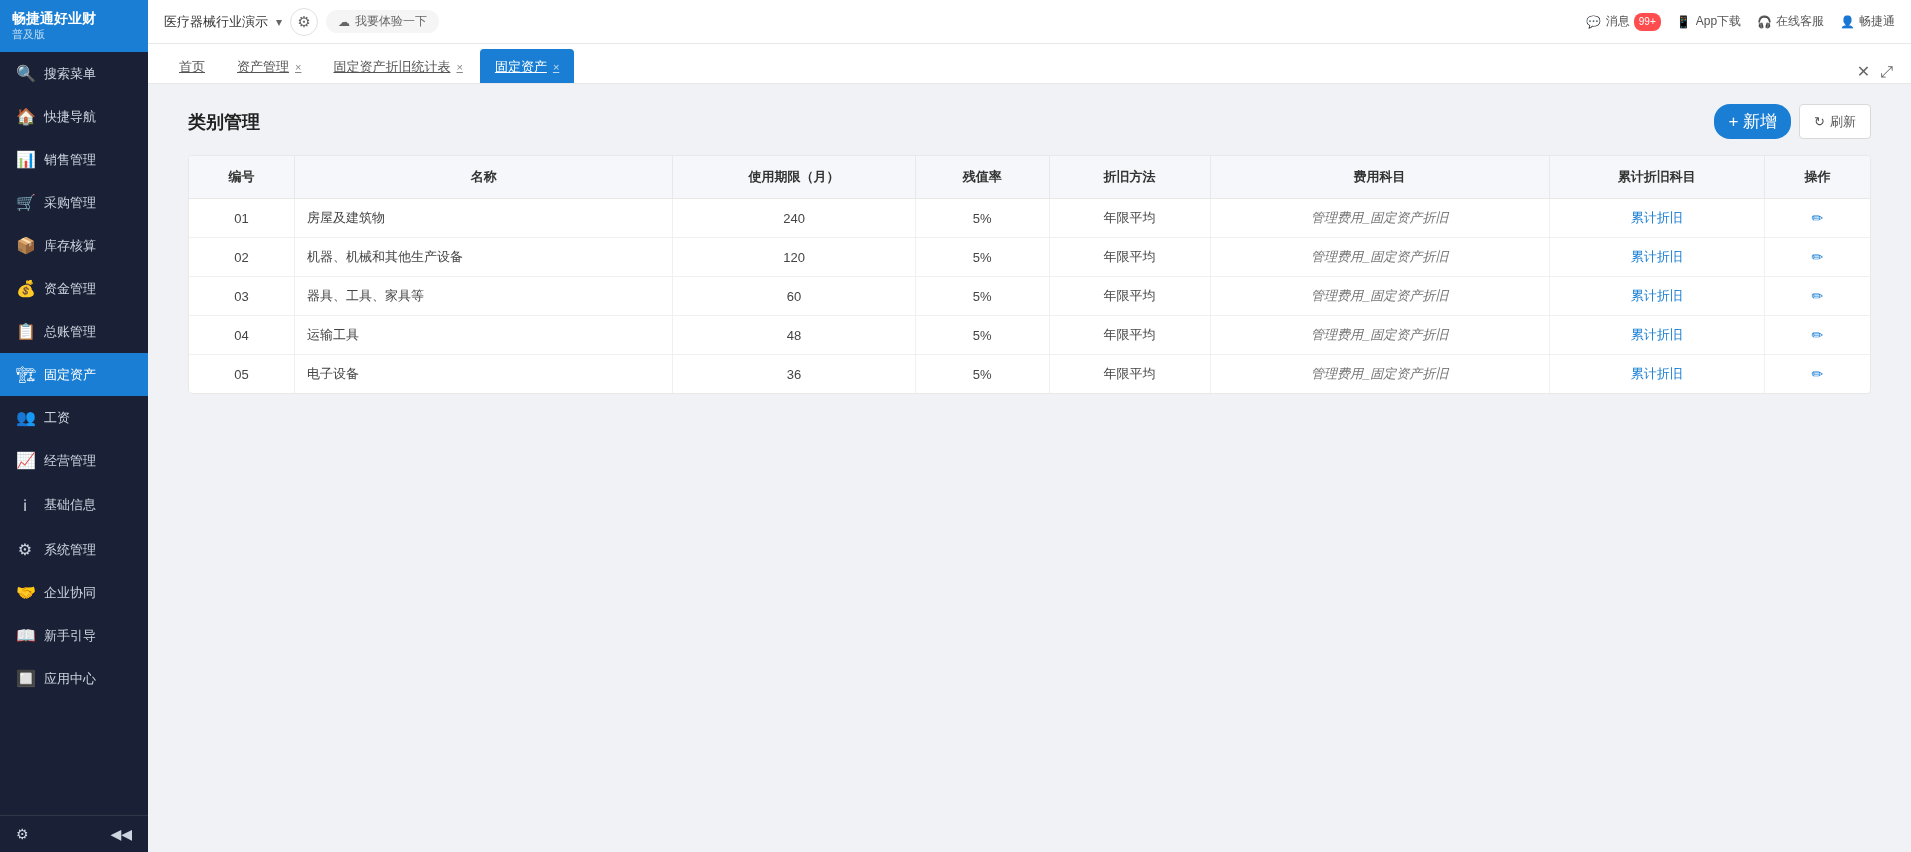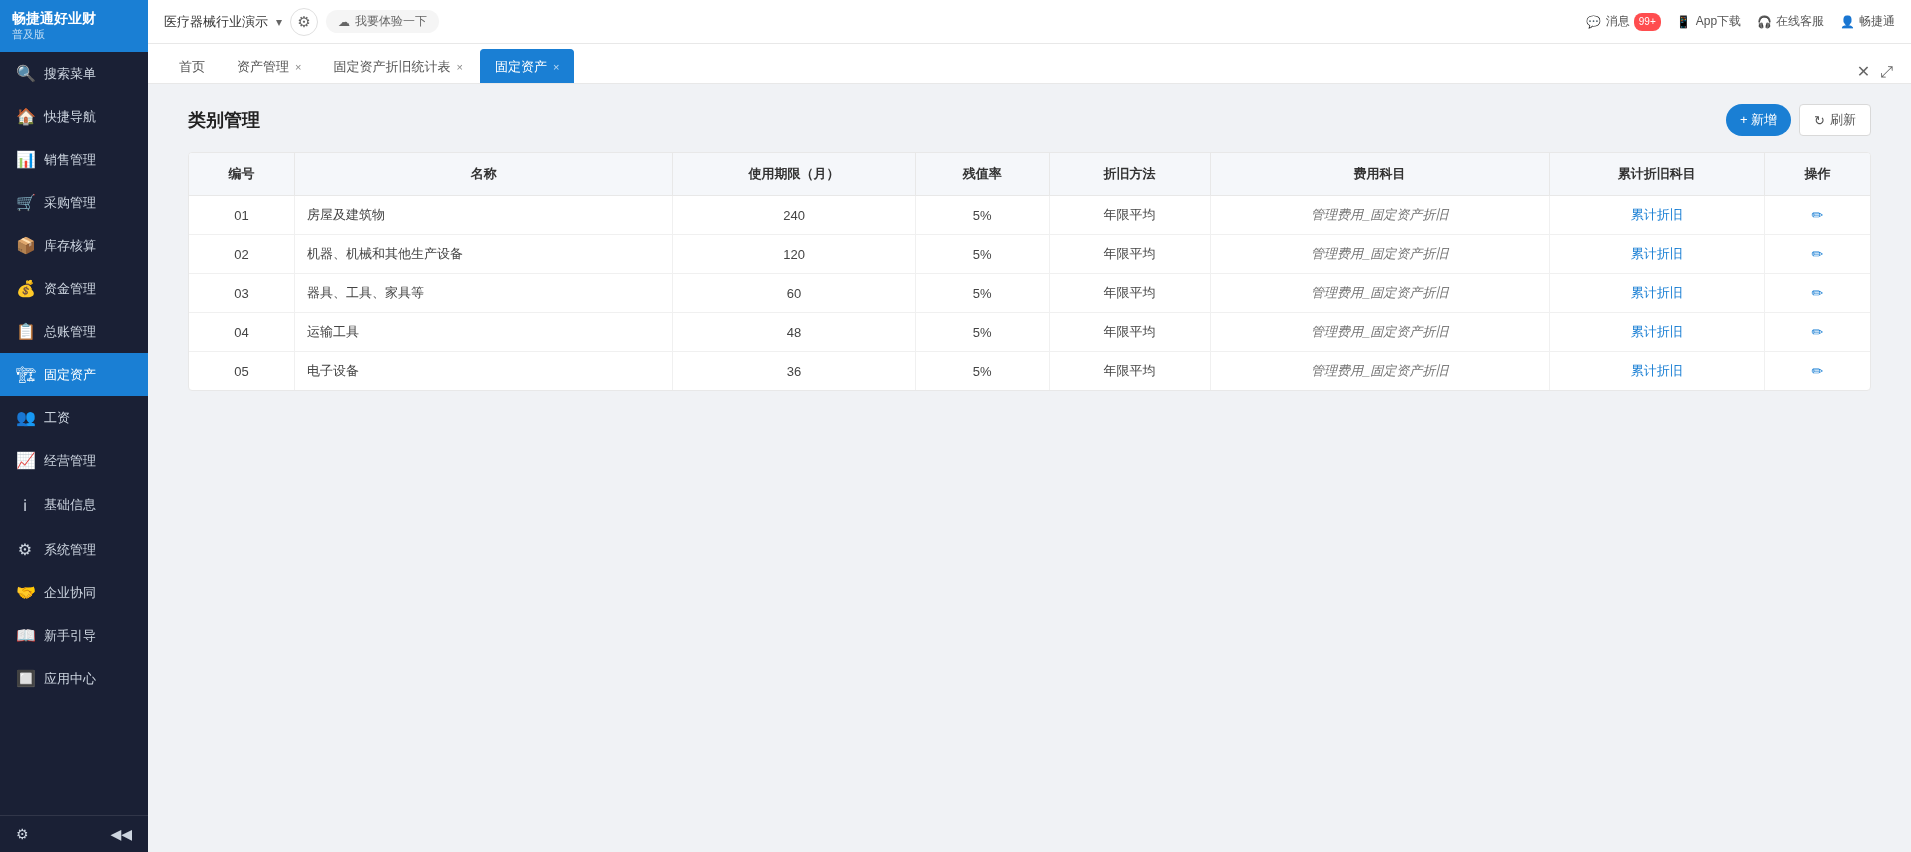--- a/index.html
+++ b/index.html
@@ -91,20 +91,21 @@
       align-items: center;
       gap: 6px;
       padding: 6px 14px;
       font-size: 13px;
       cursor: pointer;
       border-radius: 4px 4px 0 0;
       color: #555;
       border: 1px solid transparent;
       border-bottom: none;
       height: 34px;
+      text-decoration: underline;
     }
     .tab.active { background: #1a7fd4; color: #fff; border-color: #1a7fd4; }
     .tab-close { font-size: 11px; cursor: pointer; opacity: 0.7; }
     .tabs-controls { display: flex; align-items: center; gap: 6px; margin-left: auto; }
     .tab-ctrl-btn { cursor: pointer; color: #666; font-size: 16px; padding: 2px; }
 
     
     .content {
       flex: 1;
       padding: 20px 40px;
@@ -118,21 +119,21 @@
       margin-bottom: 16px;
     }
     .page-title { font-size: 18px; font-weight: bold; color: #222; }
     .header-actions { display: flex; gap: 8px; }
     .btn-primary {
       background: #1a7fd4;
       color: #fff;
       border: none;
       border-radius: 16px;
       padding: 6px 14px;
-      font-size: 13px;
+      font-size: 17px;
       cursor: pointer;
       display: flex;
       align-items: center;
       gap: 5px;
     }
     .btn-default {
       background: #fff;
       color: #555;
       border: 1px solid #d9d9d9;
       border-radius: 4px;

